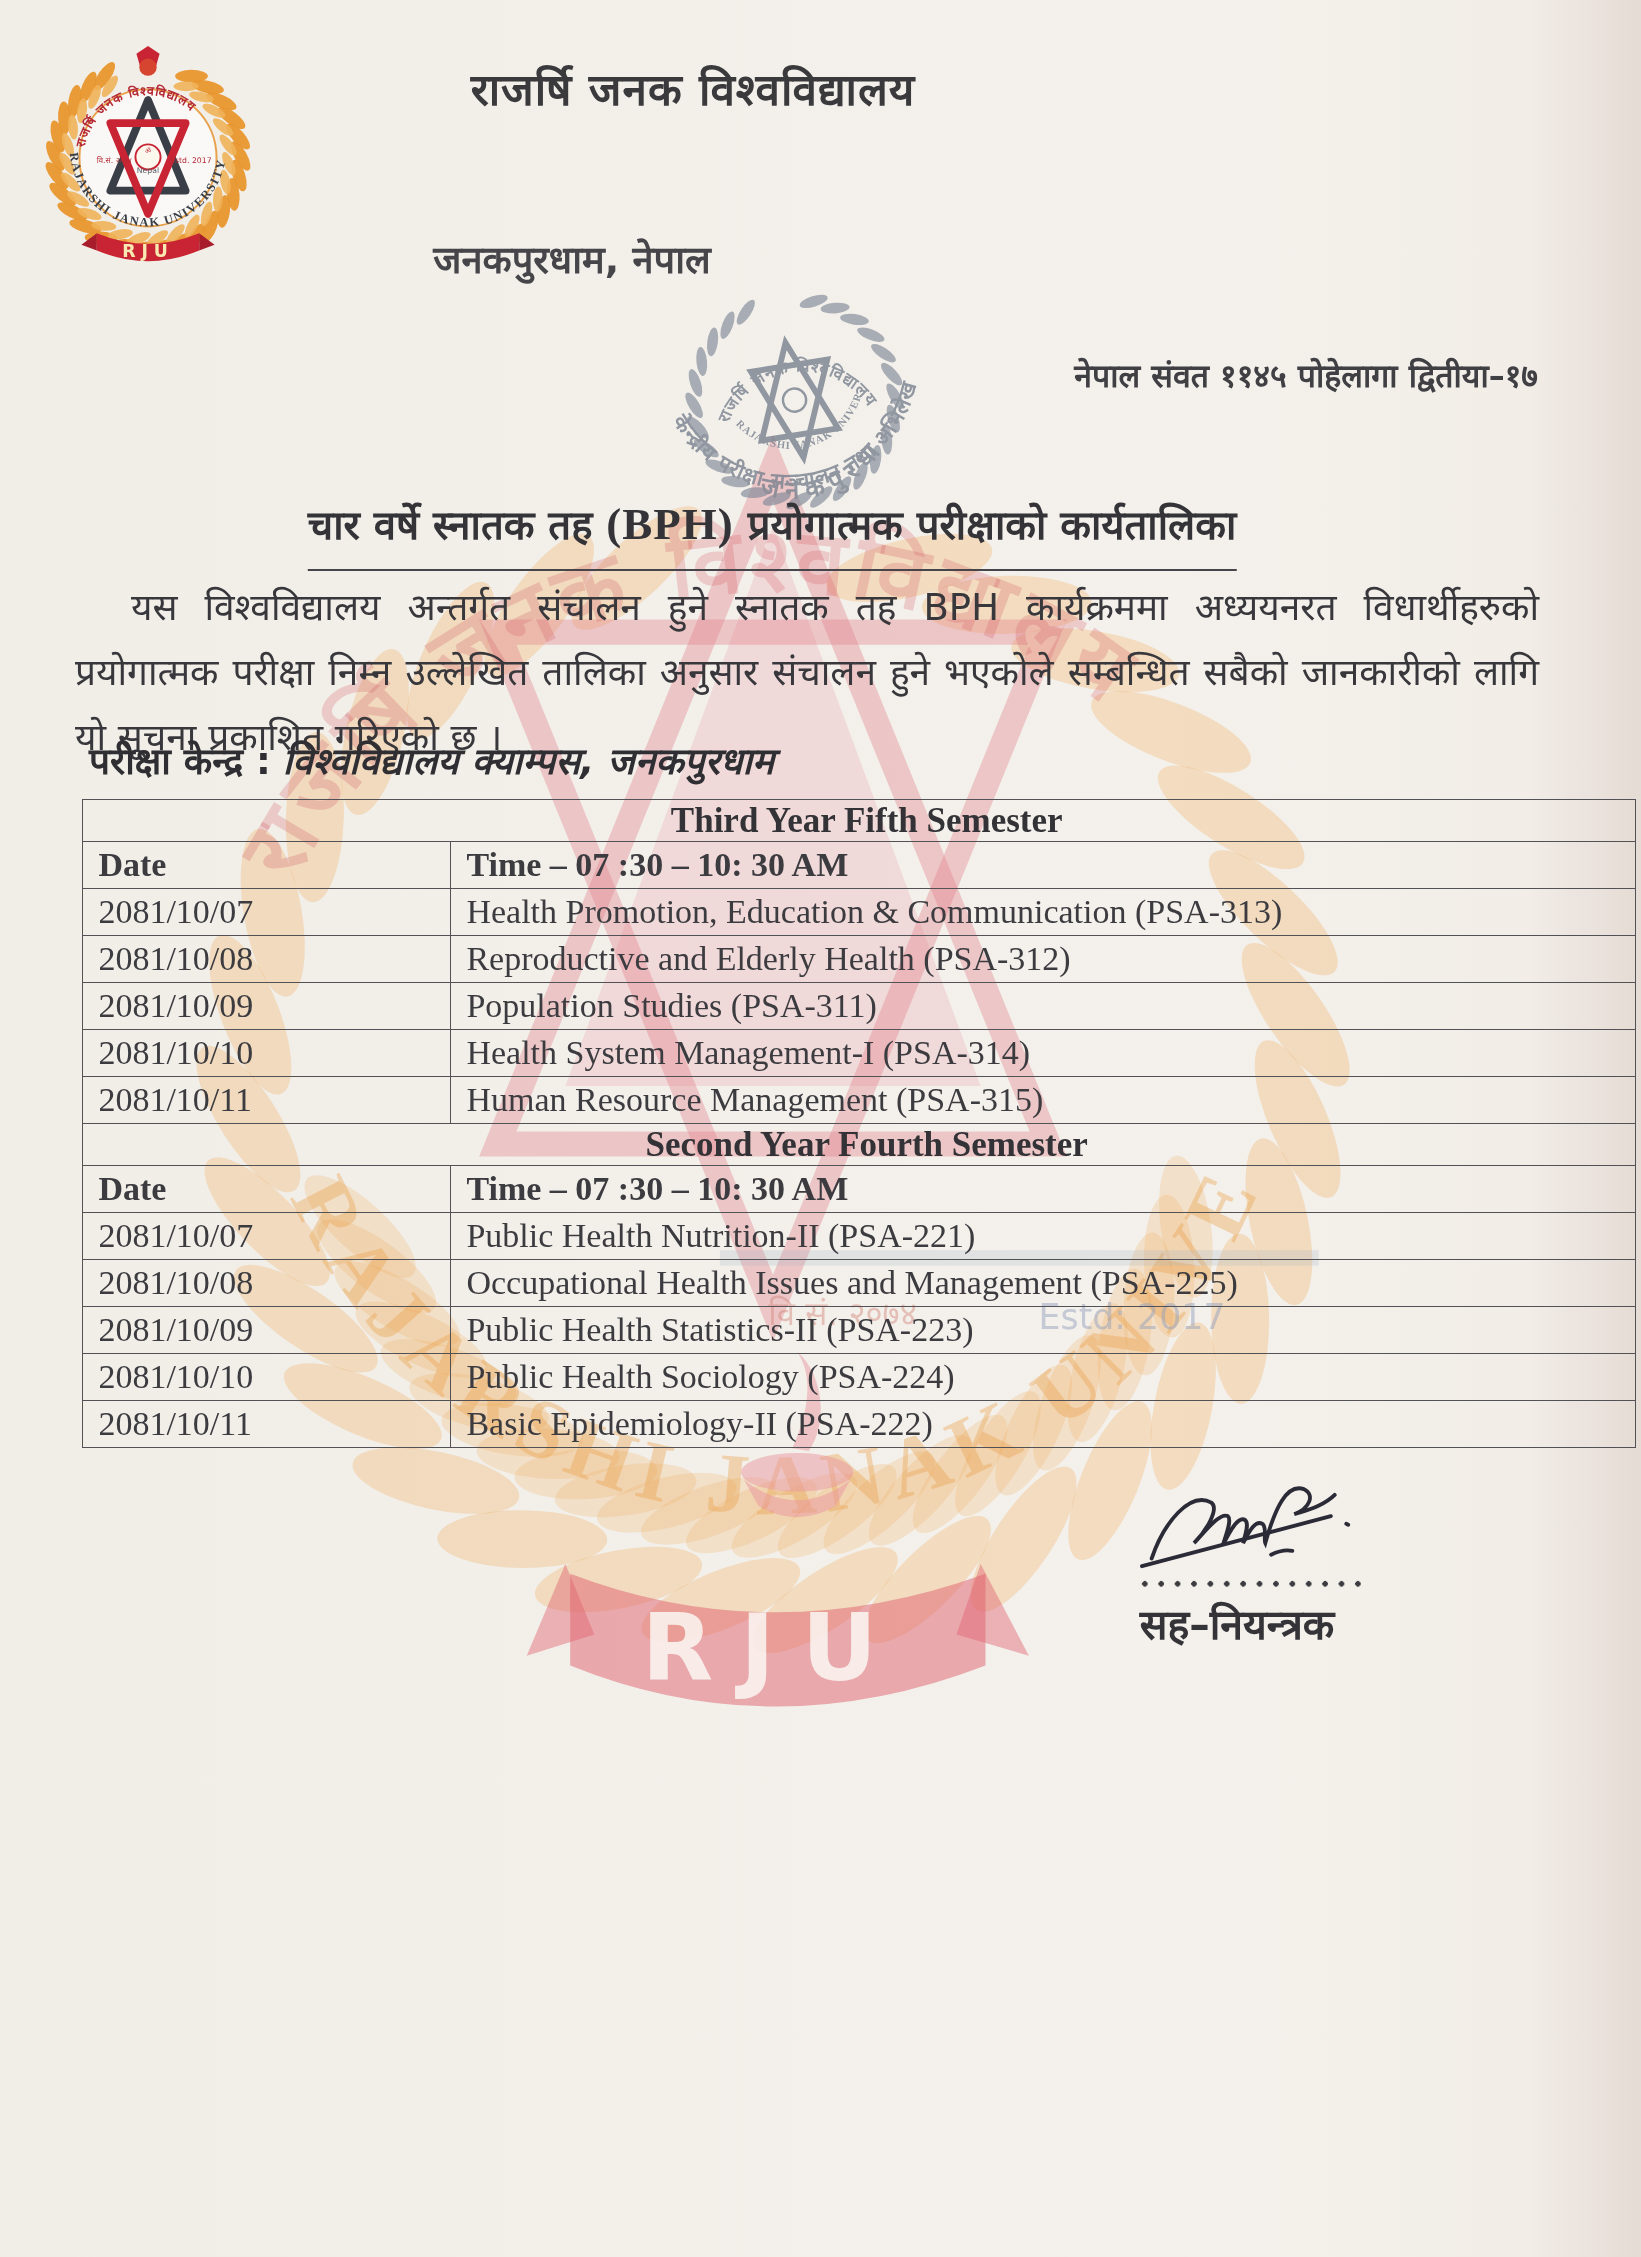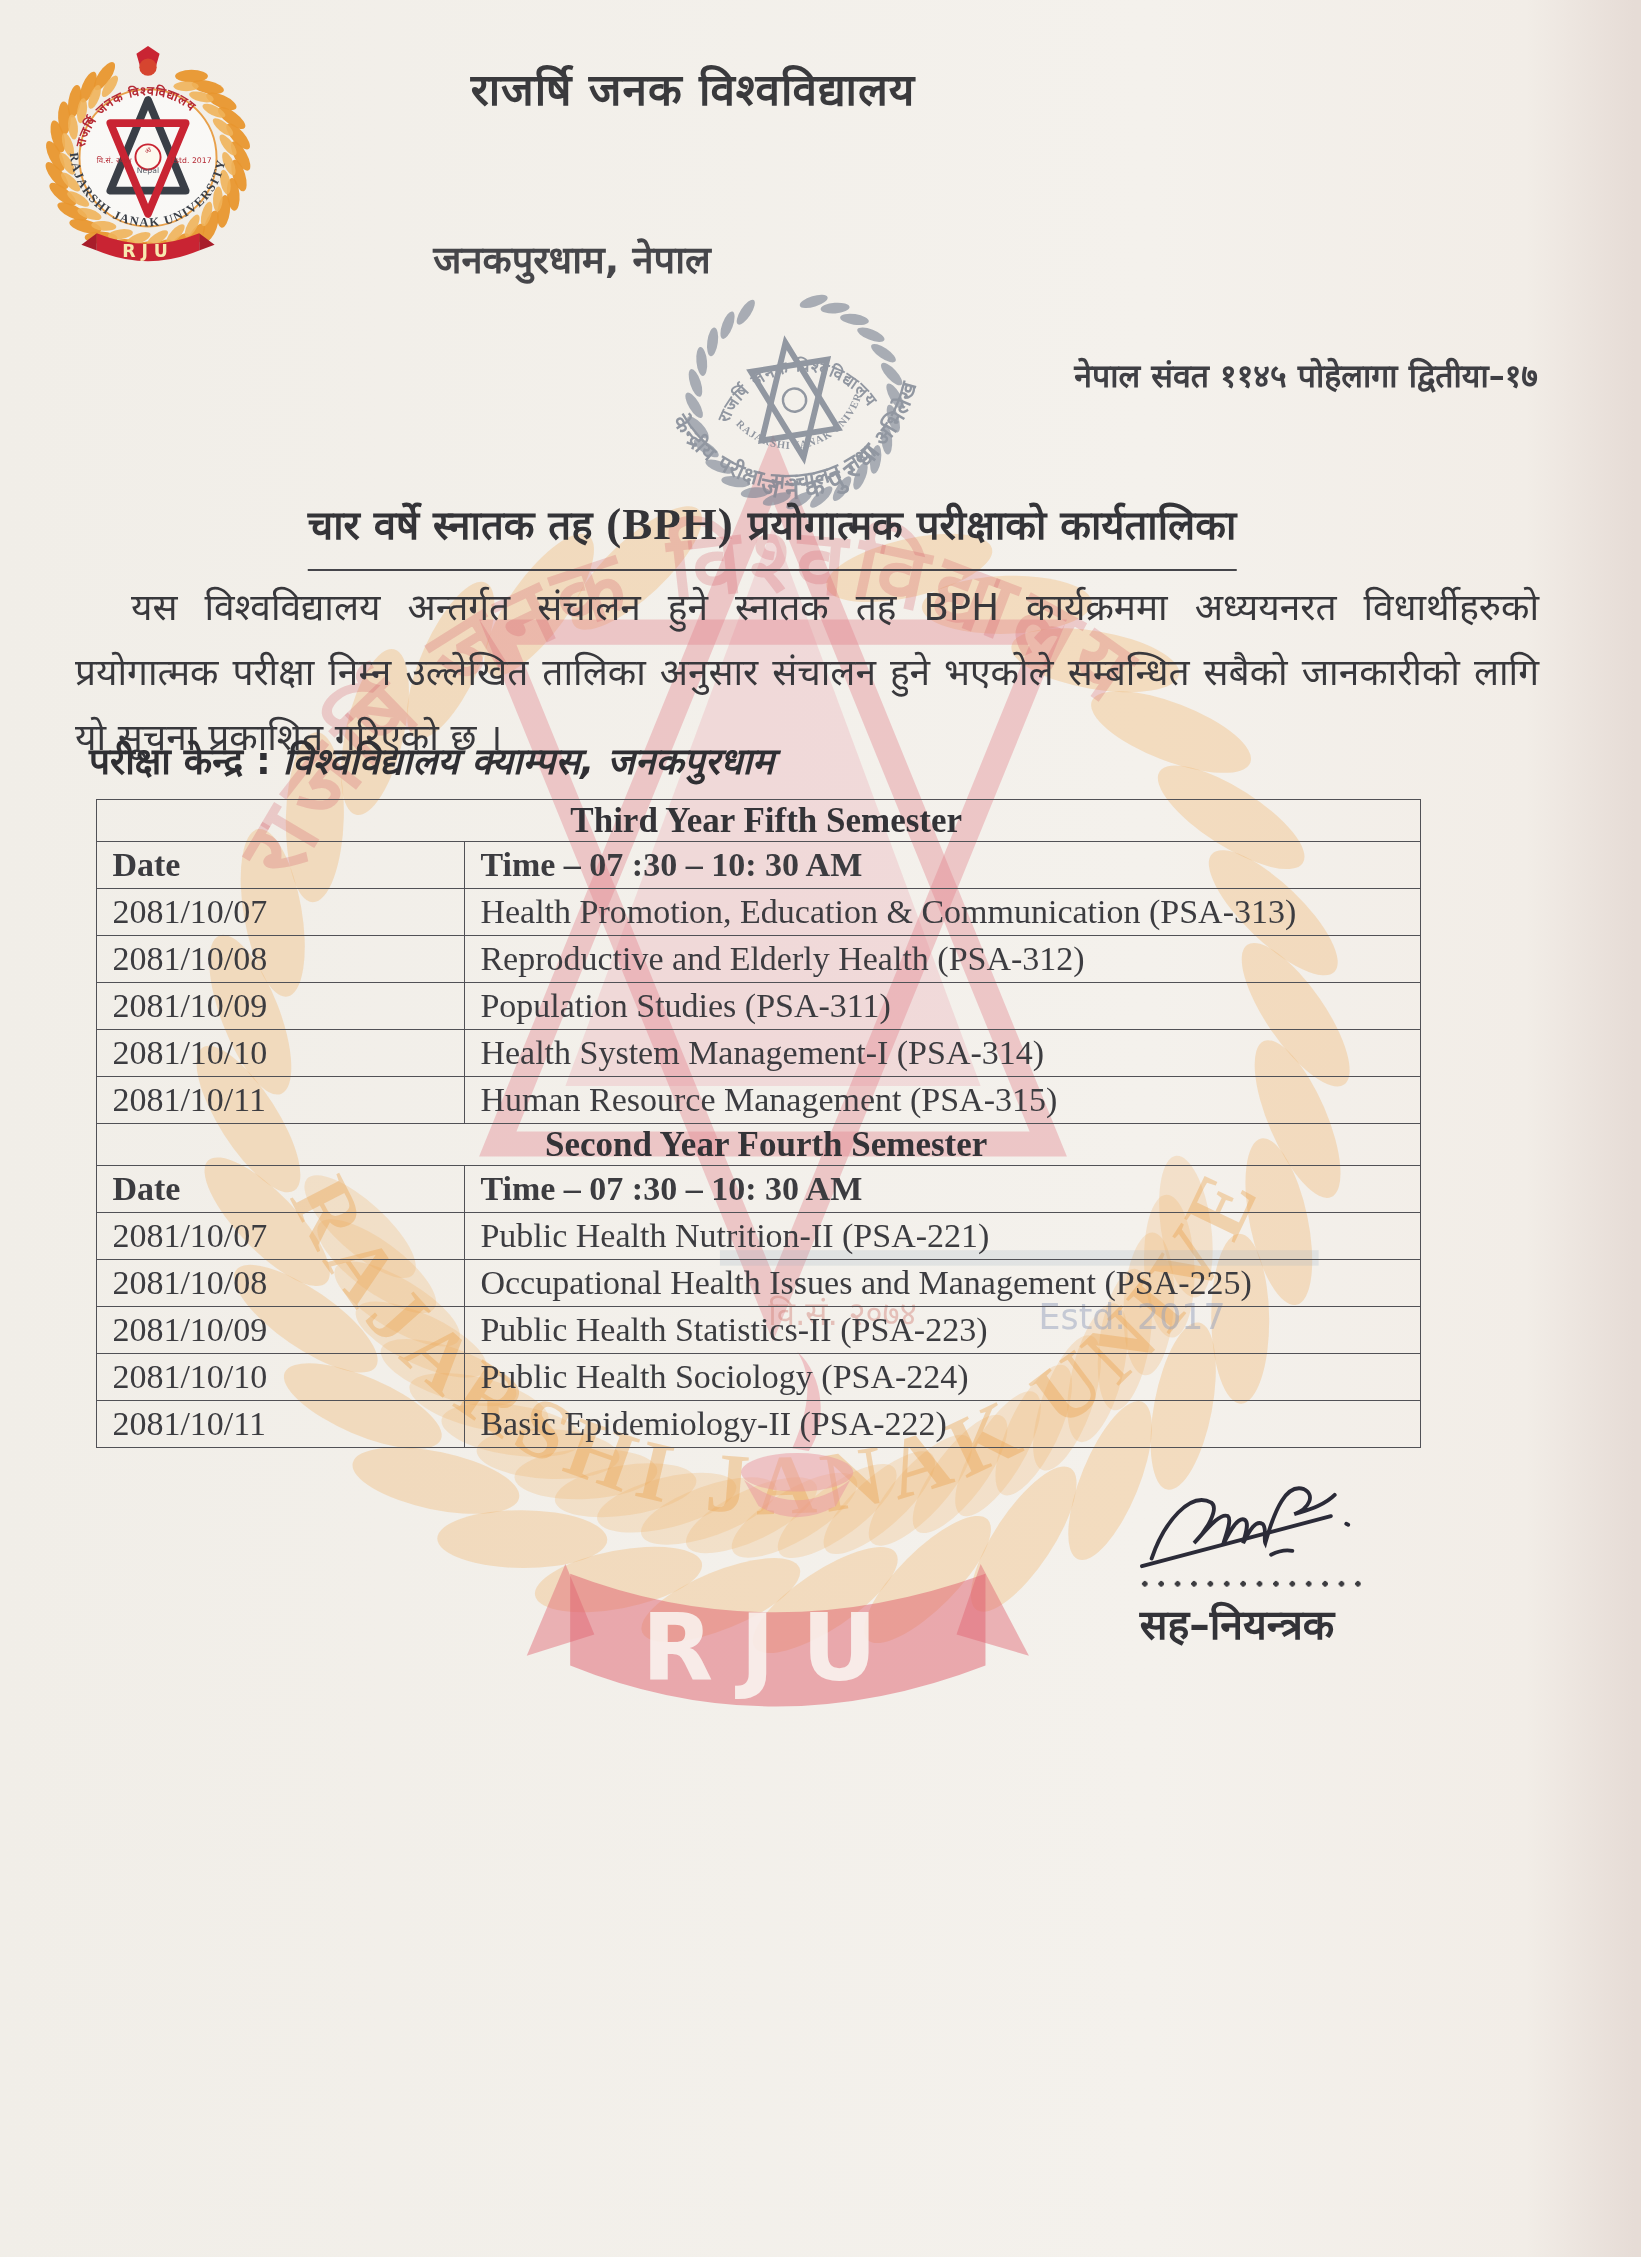--- a/index.html
+++ b/index.html
@@ -20,21 +20,21 @@
   .subject{top:496px;left:772px;font-size:40px;font-weight:800;color:#343438;
     border-bottom:2.9px solid #45454a;padding-bottom:18px;}
   .subject .bph{font-family:"Liberation Serif",serif;font-size:45px;letter-spacing:1px;}
   
   .para{top:575px;left:75px;width:1464px;font-size:37px;line-height:65px;color:#38383c;
     text-align:justify;text-indent:56px;font-weight:500;}
   .center-line{top:734px;left:89px;font-size:37px;color:#2f2f33;}
   .center-line .lbl{font-weight:800;}
   .center-line .val{font-style:italic;font-weight:600;}
   
-  table.sched{position:absolute;top:799px;left:96px;width:1325px;border-collapse:collapse;
+  table.sched{position:absolute;top:799px;left:82px;width:1554px;border-collapse:collapse;
     font-family:"Liberation Serif",serif;color:#3c3c40;}
   table.sched td{border:1.9px solid #515156;padding:0 0 0 15.4px;vertical-align:middle;}
   td.sec{height:41px;text-align:center;font-weight:bold;font-size:35px;padding:0;color:#333337;}
   tr.colhead td{height:46px;font-weight:bold;font-size:34px;}
   tr.datarow td{height:46px;font-size:34px;}
   td.datecell{padding-left:19.3px;}
   
   .sig{top:1466px;left:1130px;width:270px;}
   .sig .dots{margin:1.9px 0 5.8px 7.7px;width:230px;height:11.6px;
     background-image:radial-gradient(circle 2.9px at 6.8px 5.8px,#3c3c40 90%,transparent 100%);

